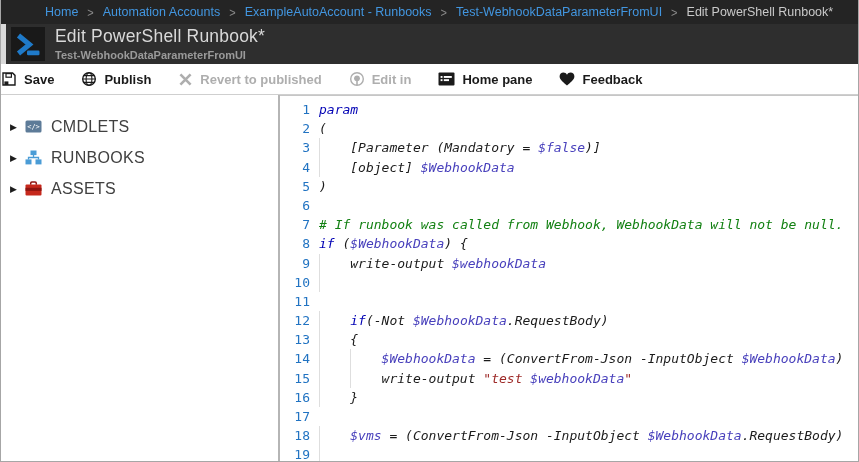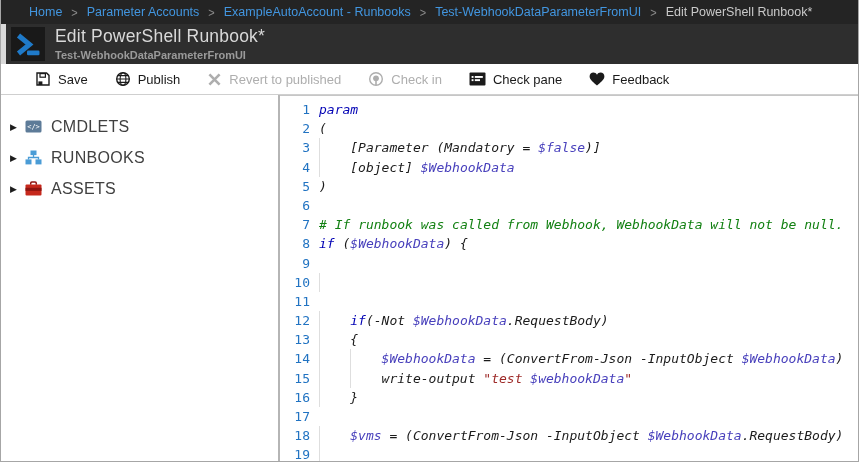--- a/index.html
+++ b/index.html
@@ -5,36 +5,36 @@
   html,body{margin:0;padding:0;background:#fff;}
   .window{
     width:859px;height:462px;box-sizing:border-box;overflow:hidden;
     display:flex;flex-direction:column;background:#fff;
     border:1px solid #a6a6a6;border-top:none;
     font-family:"Liberation Sans",sans-serif;
     -webkit-font-smoothing:antialiased;
   }
   
   .crumbbar{height:24px;flex:0 0 auto;background:#242424;display:flex;align-items:center;
-    padding-left:28px;gap:9px;font-size:12.5px;white-space:nowrap;}
+    padding-left:44px;gap:9px;font-size:12.5px;white-space:nowrap;}
   .crumb-link{color:var(--breadcrumbLink,#4296e0);cursor:pointer;}
   .crumb-sep{color:#8a8a8a;font-size:11px;transform:scaleY(1.2);}
   .crumb-current{color:#c9c9c9;}
   
   .header{height:40px;flex:0 0 auto;background:#2e2e2e;display:flex;align-items:center;
     padding-left:10px;position:relative;}
   .header::before{content:"";position:absolute;left:0;top:0;bottom:0;width:5px;background:#d9d9d9;}
   .ps-icon{width:34px;height:34px;background:#191919;display:flex;align-items:center;
     justify-content:center;margin-right:10px;flex:0 0 auto;}
   .ht{display:flex;flex-direction:column;justify-content:center;line-height:1.1;}
   .title{font-size:17.5px;font-weight:300;color:#d9d9d9;letter-spacing:.2px;}
   .subtitle{font-size:11px;font-weight:700;color:#9a9a9a;margin-top:2px;}
   
   .toolbar{height:30px;flex:0 0 auto;background:#fff;border-bottom:1px solid #cfcfcf;
-    display:flex;align-items:center;padding-left:34px;gap:27px;}
+    display:flex;align-items:center;gap:27px;font-weight:bold;}
   .tbtn{display:flex;align-items:center;gap:7px;font-size:13px;color:#1a1a1a;cursor:pointer;}
   .tbtn.disabled{color:#aeaeae;cursor:default;}
   .ticon{display:flex;align-items:center;}
   
   .bodyrow{flex:1;display:flex;min-height:0;}
   .sidebar{width:277px;flex:0 0 auto;background:#fff;padding-top:16px;}
   .s-item{display:flex;align-items:center;height:31px;padding-left:9px;cursor:pointer;}
   .s-caret{font-size:9px;color:#1c1c1c;width:15px;flex:0 0 auto;}
   .s-icon{width:18px;margin-right:8px;display:flex;align-items:center;flex:0 0 auto;}
   .s-label{font-size:16px;color:#404040;letter-spacing:.3px;}
@@ -56,21 +56,21 @@
   .tk-pln{color:var(--plain,#1b1b1b);}
 </style>
 </head>
 <body>
 
 <div class="window">
 
   <div class="crumbbar">
       <span class="crumb-link">Home</span>
       <span class="crumb-sep">&gt;</span>
-      <span class="crumb-link">Parameter Accounts</span>
+      <span class="crumb-link">Automation Accounts</span>
       <span class="crumb-sep">&gt;</span>
       <span class="crumb-link">ExampleAutoAccount - Runbooks</span>
       <span class="crumb-sep">&gt;</span>
       <span class="crumb-link">Test-WebhookDataParameterFromUI</span>
       <span class="crumb-sep">&gt;</span>
       <span class="crumb-current">Edit PowerShell Runbook*</span>
     </div>
 
   <div class="header">
     <div class="ps-icon">
@@ -115,33 +115,33 @@
         <span>Revert to published</span>
       </div>
       <div class="tbtn disabled" aria-disabled="true">
         <span class="ticon">
           <svg width="16" height="16" viewBox="0 0 16 16">
             <circle cx="8" cy="8" r="6.3" fill="none" stroke="currentColor" stroke-width="1.4"></circle>
             <circle cx="8" cy="7.3" r="2.9" fill="currentColor"></circle>
             <path d="M8 10v4" stroke="currentColor" stroke-width="1.6"></path>
           </svg>
         </span>
-        <span>Check in</span>
+        <span>Edit in</span>
       </div>
       <div class="tbtn">
         <span class="ticon">
           <svg width="17" height="14" viewBox="0 0 17 14">
             <rect x="0.5" y="0.5" width="16" height="13" rx="1" fill="currentColor"></rect>
             <rect x="2.6" y="4" width="1.9" height="1.9" fill="#fff"></rect>
             <rect x="2.6" y="7.2" width="1.9" height="1.9" fill="#fff"></rect>
             <rect x="5.8" y="4" width="8" height="1.9" fill="#fff"></rect>
             <rect x="5.8" y="7.2" width="5.2" height="1.9" fill="#fff"></rect>
           </svg>
         </span>
-        <span>Check pane</span>
+        <span>Home pane</span>
       </div>
       <div class="tbtn">
         <span class="ticon">
           <svg width="16" height="14" viewBox="0 0 16 14">
             <path d="M8 13.4C5 10.8.6 7.6.6 4.4.6 2.2 2.3.6 4.4.6 5.9.6 7.3 1.5 8 2.8 8.7 1.5 10.1.6 11.6.6c2.1 0 3.8 1.6 3.8 3.8 0 3.2-4.4 6.4-7.4 9z" fill="currentColor"></path>
           </svg>
         </span>
         <span>Feedback</span>
       </div>
     </div>
@@ -185,21 +185,21 @@
     <div class="vdiv"></div>
     <div class="editor">
         <div class="cl"><span class="num">1</span><span class="code"><span class="tk-kw">param</span></span></div>
         <div class="cl"><span class="num">2</span><span class="code"><span class="tk-pln">(</span></span></div>
         <div class="cl"><span class="num">3</span><span class="code"><span class="g"></span><span class="tk-pln">[Parameter (Mandatory = </span><span class="tk-var">$false</span><span class="tk-pln">)]</span></span></div>
         <div class="cl"><span class="num">4</span><span class="code"><span class="g"></span><span class="tk-pln">[object] </span><span class="tk-var">$WebhookData</span></span></div>
         <div class="cl"><span class="num">5</span><span class="code"><span class="tk-pln">)</span></span></div>
         <div class="cl"><span class="num">6</span><span class="code"></span></div>
         <div class="cl"><span class="num">7</span><span class="code"><span class="tk-cmt"># If runbook was called from Webhook, WebhookData will not be null.</span></span></div>
         <div class="cl"><span class="num">8</span><span class="code"><span class="tk-kw">if</span><span class="tk-pln"> (</span><span class="tk-var">$WebhookData</span><span class="tk-pln">) {</span></span></div>
-        <div class="cl"><span class="num">9</span></div>
+        <div class="cl"><span class="num">9</span><span class="code"><span class="g"></span><span class="tk-pln">write-output </span><span class="tk-var">$webhookData</span></span></div>
         <div class="cl"><span class="num">10</span><span class="code"><span class="g"></span></span></div>
         <div class="cl"><span class="num">11</span></div>
         <div class="cl"><span class="num">12</span><span class="code"><span class="g"></span><span class="tk-kw">if</span><span class="tk-pln">(-Not </span><span class="tk-var">$WebhookData</span><span class="tk-pln">.RequestBody)</span></span></div>
         <div class="cl"><span class="num">13</span><span class="code"><span class="g"></span><span class="tk-pln">{</span></span></div>
         <div class="cl"><span class="num">14</span><span class="code"><span class="g"></span><span class="g"></span><span class="tk-var">$WebhookData</span><span class="tk-pln"> = (ConvertFrom-Json -InputObject </span><span class="tk-var">$WebhookData</span><span class="tk-pln">)</span></span></div>
         <div class="cl"><span class="num">15</span><span class="code"><span class="g"></span><span class="g"></span><span class="tk-pln">write-output </span><span class="tk-str">"test </span><span class="tk-var">$webhookData</span><span class="tk-str">"</span></span></div>
         <div class="cl"><span class="num">16</span><span class="code"><span class="g"></span><span class="tk-pln">}</span></span></div>
         <div class="cl"><span class="num">17</span></div>
         <div class="cl"><span class="num">18</span><span class="code"><span class="g"></span><span class="tk-var">$vms</span><span class="tk-pln"> = (ConvertFrom-Json -InputObject </span><span class="tk-var">$WebhookData</span><span class="tk-pln">.RequestBody)</span></span></div>
         <div class="cl"><span class="num">19</span><span class="code"><span class="g"></span></span></div>

